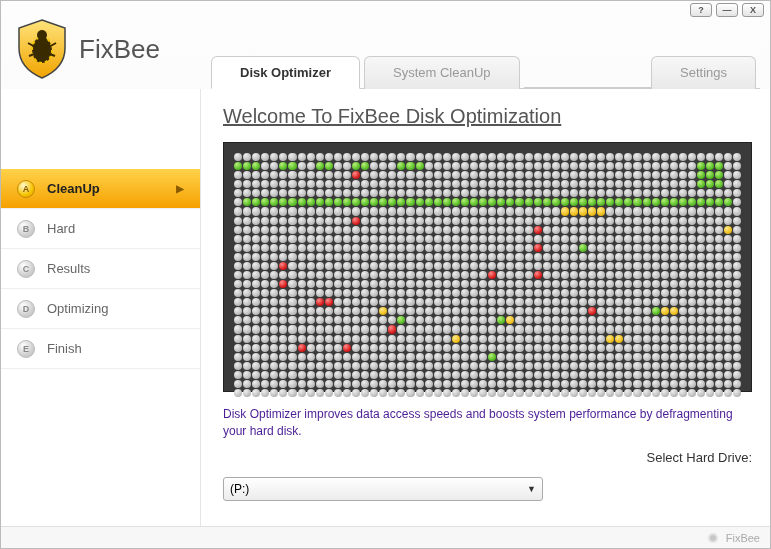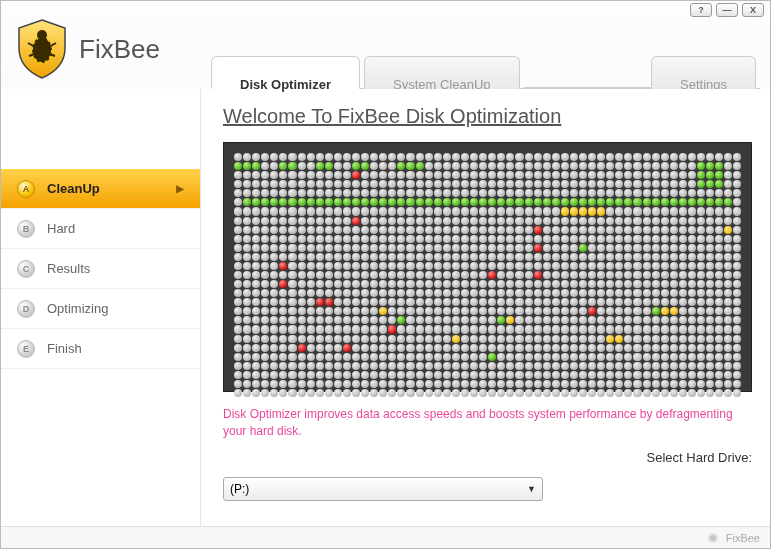--- a/index.html
+++ b/index.html
@@ -54,21 +54,21 @@
     position: absolute;
     bottom: 0;
     left: 210px;
     right: 10px;
     height: 34px;
     display: flex;
     border-bottom: 1px solid #ccc;
   }
   .tab {
     flex: 0 0 auto;
-    padding: 12px 28px;
+    padding: 0 28px;
     line-height: 32px;
     font-size: 13px;
     color: #999;
     border: 1px solid #ccc;
     border-bottom: none;
     background: linear-gradient(#f7f7f7,#e9e9e9);
     border-radius: 6px 6px 0 0;
     margin-right: 4px;
     cursor:pointer;
     position:relative;
@@ -150,21 +150,21 @@
   }
   .blk {
     width:100%; aspect-ratio:1/1; border-radius:50%;
   }
   .c-gray { background: radial-gradient(circle at 35% 30%, #eee, #bfbfbf 60%, #9a9a9a); }
   .c-green{ background: radial-gradient(circle at 35% 30%, #b6f07a, #5cbf2a 60%, #3a8a18); }
   .c-red  { background: radial-gradient(circle at 35% 30%, #ff8a8a, #d82020 60%, #a00); }
   .c-yel  { background: radial-gradient(circle at 35% 30%, #ffe98a, #f0c020 60%, #b8900a); }
 
   .desc {
-    font-size:12px;color:#ec4899;
+    font-size:12px;color:#4c1d95;
     margin:14px 0 10px 0;
     line-height:1.4;
   }
   .sel-label {font-size:13px;font-weight:normal;color:#333;margin-bottom:12px;text-align:right;}
   .drive-select {
     width: 320px;height:24px;
     border:1px solid #aaa;border-radius:3px;
     background:linear-gradient(#fff,#ececec);
     font-size:12px;padding:0 6px;
     display:flex;align-items:center;justify-content:space-between;

